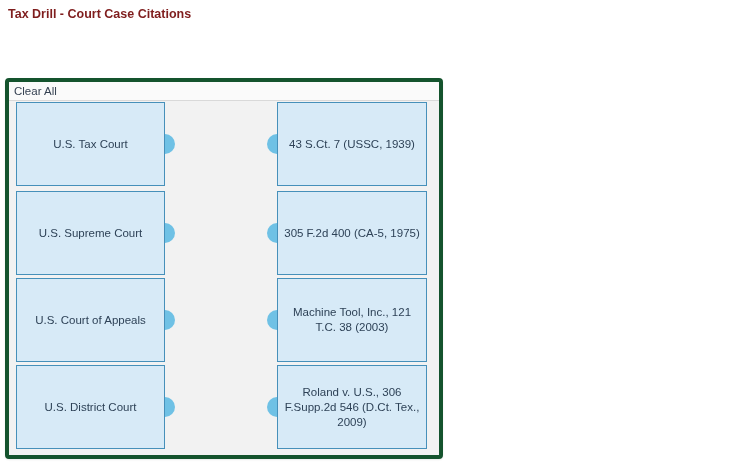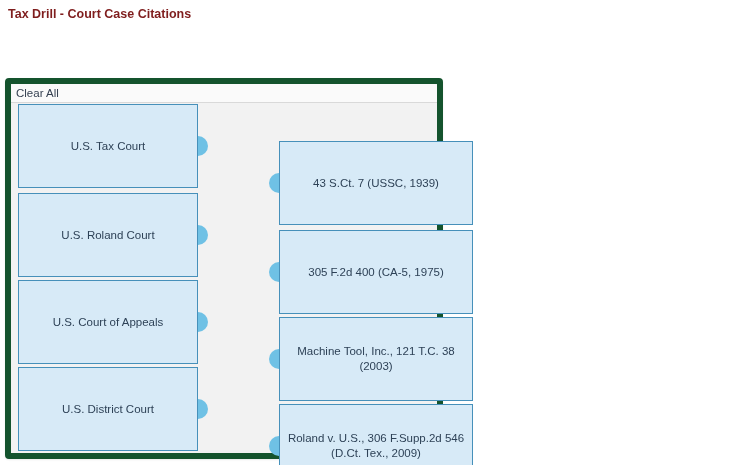--- a/index.html
+++ b/index.html
@@ -18,21 +18,21 @@
   .instructions {
     position: absolute; left: 8px; top: 26px;
     width: 736px;
     font-size: 11.5px; line-height: 19px; color: #3a3a3a;
   }
 
   .panel {
     position: absolute; left: 5px; top: 78px;
     width: 438px; height: 381px;
     background: #f2f2f2;
-    border: 6px solid #14532d;
+    border: 4px solid #14532d;
     border-radius: 4px;
     box-shadow: 0 1px 2px rgba(0,0,0,0.08);
   }
   .panel-header {
     position: absolute; left: 0; top: 0;
     width: 100%; height: 19px;
     background: #fafafa;
     border-bottom: 1px solid #d9d9d9;
     border-radius: 3px 3px 0 0;
     font-size: 11.5px; color: #333f50;
@@ -49,22 +49,22 @@
 
   .box {
     position: absolute; top: 0; height: 84px;
     background: #d7eaf7;
     border: 1px solid #4690ba;
     display: flex; align-items: center; justify-content: center;
     text-align: center;
     font-size: 11.5px; line-height: 15px; color: #2e4257;
     cursor: pointer;
   }
-  .box.left  { left: 7px;  width: 180px; padding: 0 12px; }
-  .box.right { left: 268px; width: 194px; padding: 0 4px; margin-top: 37px; }
+  .box.left  { left: 7px;  width: 149px; padding: 0 12px; }
+  .box.right { left: 268px; width: 150px; padding: 0 4px; }
 
   .connector {
     position: absolute; top: 50%;
     width: 10px; height: 20px;
     margin-top: -10px;
     background: #6fc1e5;
   }
   .connector.out-right { right: -11px; border-radius: 0 10px 10px 0; }
   .connector.out-left  { left: -11px;  border-radius: 10px 0 0 10px; }
 </style>
@@ -88,21 +88,21 @@
         <span class="connector out-right"></span>
       </div>
       <div class="box right">
         <span>43 S.Ct. 7 (USSC, 1939)</span>
         <span class="connector out-left"></span>
       </div>
     </div>
 
     <div class="row row-1">
       <div class="box left">
-        <span>U.S. Roland Court</span>
+        <span>U.S. Supreme Court</span>
         <span class="connector out-right"></span>
       </div>
       <div class="box right">
         <span>305 F.2d 400 (CA-5, 1975)</span>
         <span class="connector out-left"></span>
       </div>
     </div>
 
     <div class="row row-2">
       <div class="box left">

